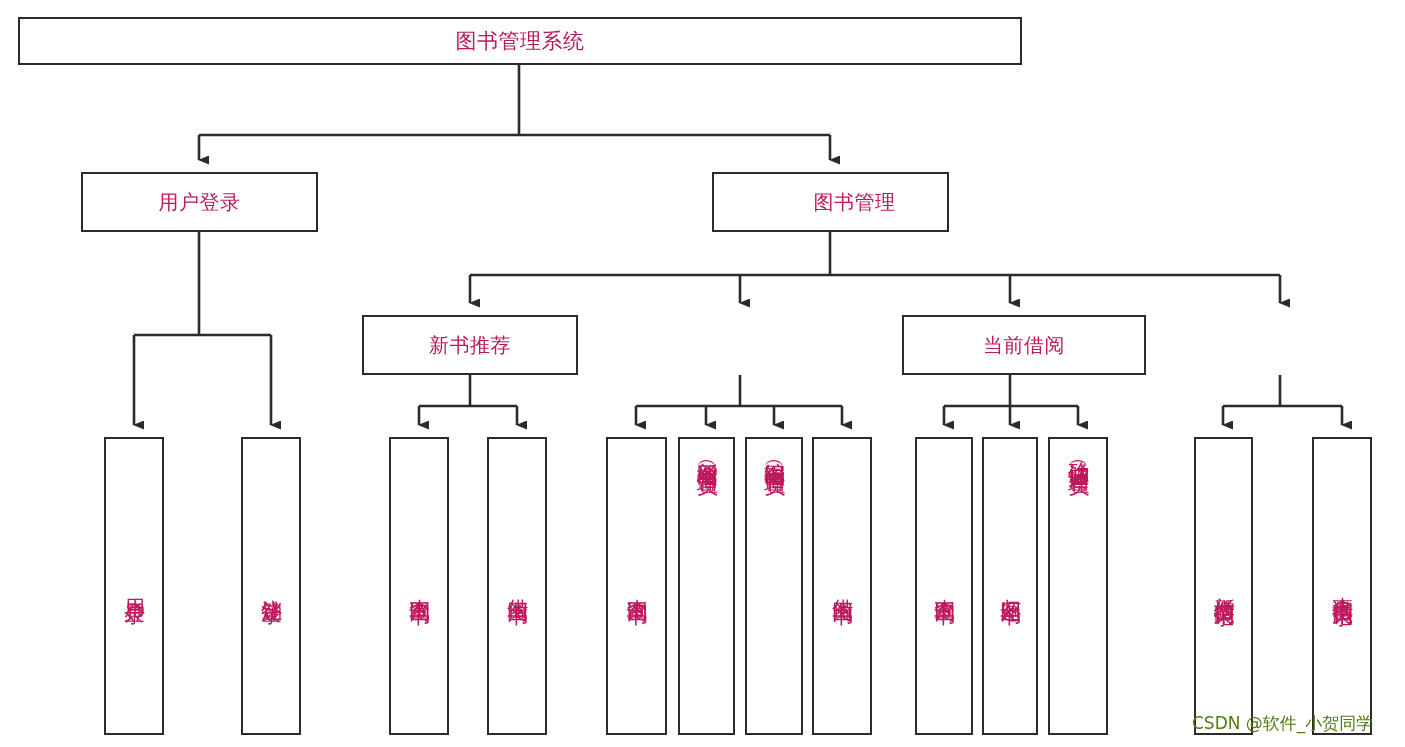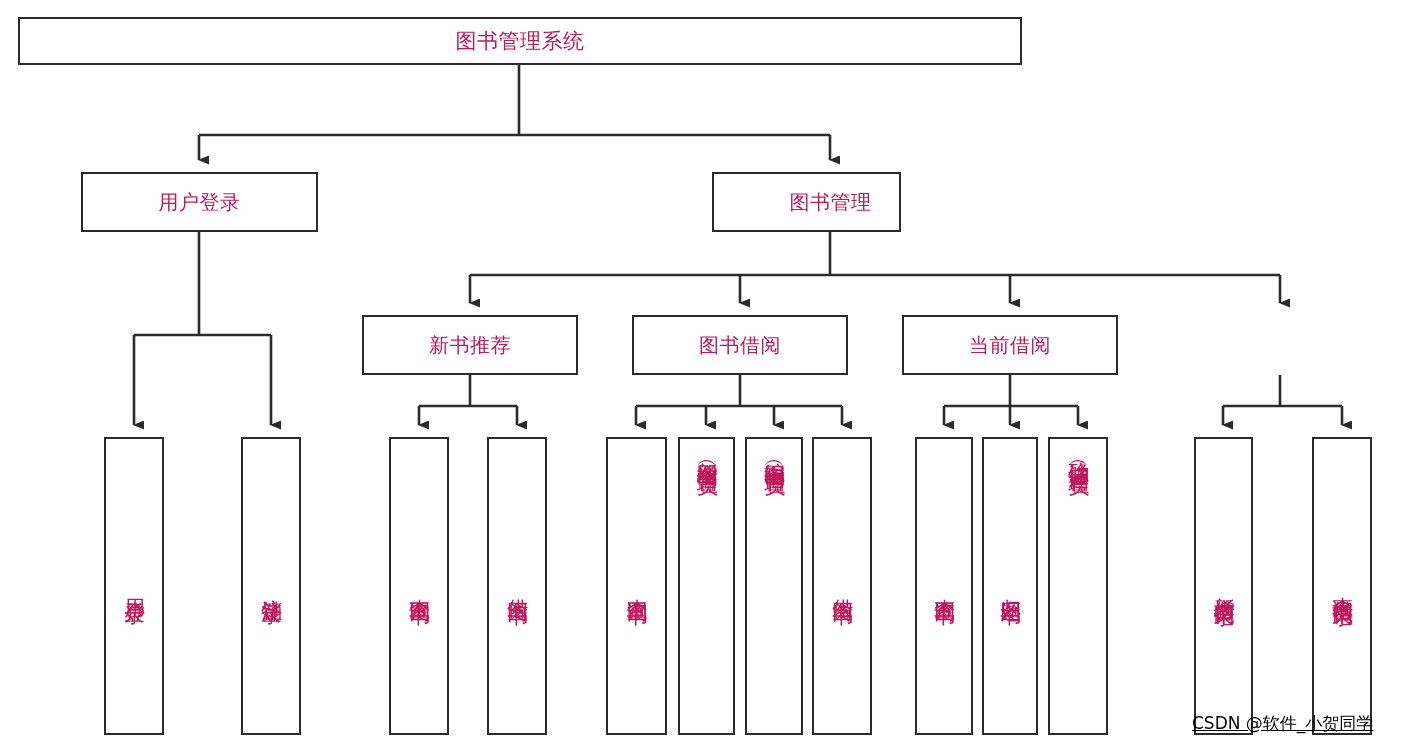--- a/index.html
+++ b/index.html
@@ -86,24 +86,23 @@
   .node.leaf.centered {
     align-items: center;
     padding-top: 0;
   }
   
   #watermark {
     position: absolute;
     left: 1192px;
     top: 712px;
     font-size: 17px;
-    color: #000000;
+    color: #4d7c0f;
     white-space: nowrap;
     z-index: 5;
-    text-decoration: underline;
   }
 </style>
 </head>
 <body>
 
 <div id="diagram-root">
 
   <svg class="svg-layer" viewBox="0 0 1405 747" xmlns="http://www.w3.org/2000/svg">
     <defs>
       <marker id="arrowhead" markerWidth="9" markerHeight="11" refX="4.5" refY="10" orient="auto" markerUnits="userSpaceOnUse">
@@ -154,31 +153,28 @@
     </g>
   </svg>
 
   <div class="node root">
     <span class="node-label">图书管理系统</span>
   </div>
 
   <div class="node tier1" style="left:81px; top:172px; width:237px;">
     <span class="node-label">用户登录</span>
   </div>
-  <div class="node tier1" style="left:712px; top:172px; width:189px;padding-left:48px;">
+  <div class="node tier1" style="left:712px; top:172px; width:237px;padding-left:48px;">
     <span class="node-label">图书管理</span>
   </div>
 
   <div class="node tier2" style="left:362px; width:216px;">
     <span class="node-label">新书推荐</span>
   </div>
-  <div class="node tier2" style="left:632px; width:216px;">
-    <span class="node-label">图书借阅</span>
-  </div>
-  <div class="node tier2" style="left:902px; width:216px;">
+  <div class="node tier2" style="left:902px; width:244px;">
     <span class="node-label">当前借阅</span>
   </div>
 
   <div class="node leaf centered" style="left:104px; width:60px;">
     <span class="node-label">用户登录</span>
   </div>
   <div class="node leaf centered" style="left:241px; width:60px;">
     <span class="node-label">注销登录</span>
   </div>
 

